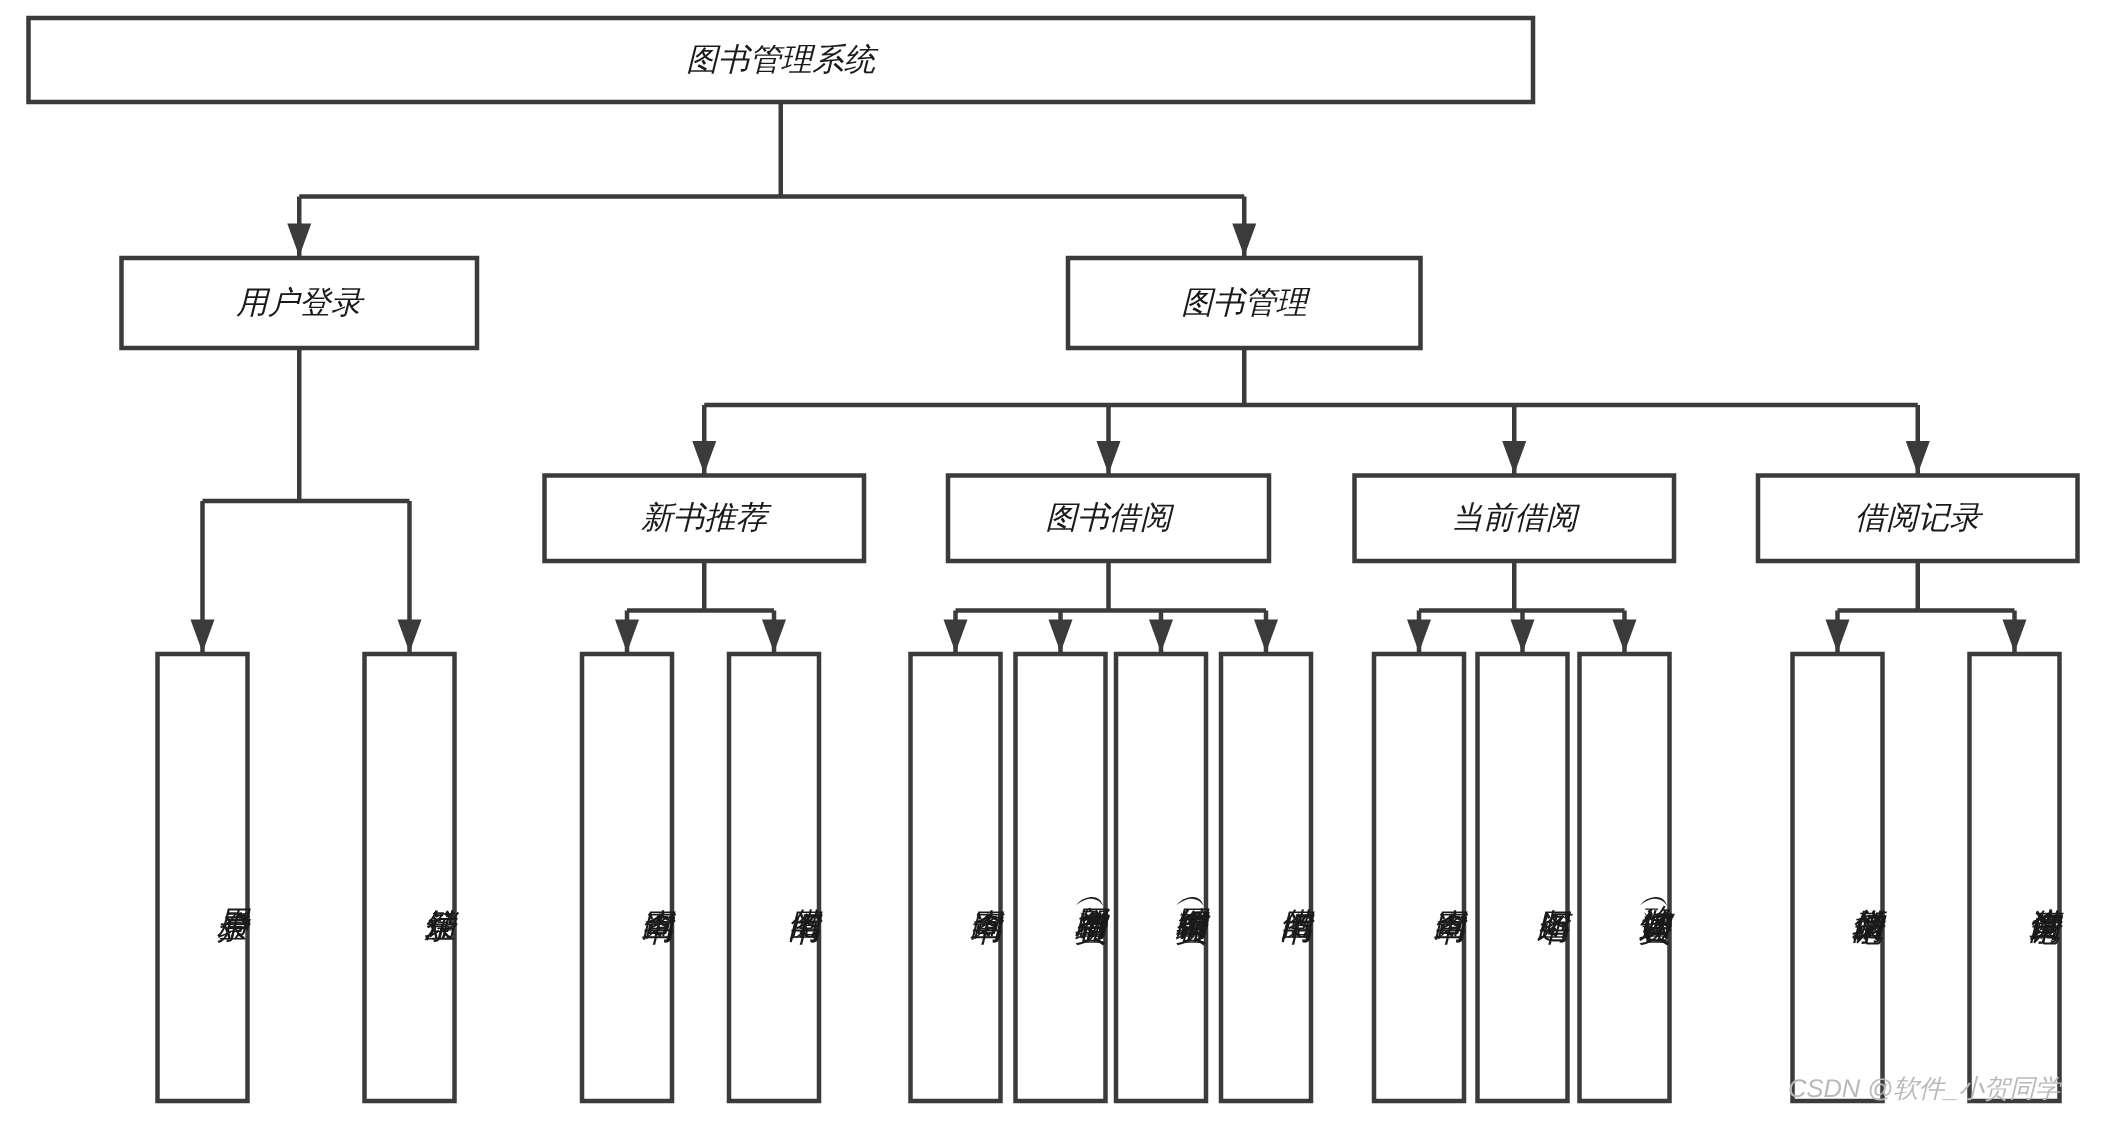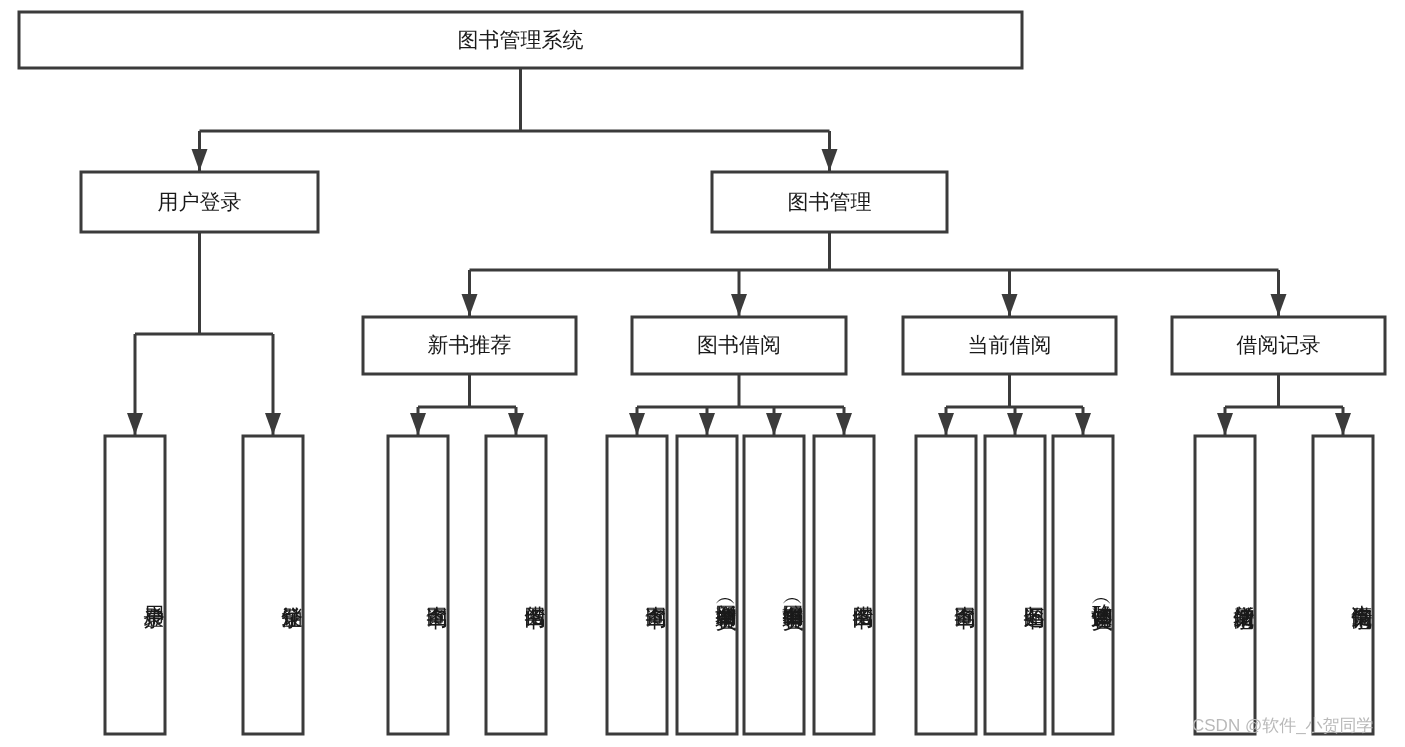--- a/index.html
+++ b/index.html
@@ -11,20 +11,21 @@
     width: 1405px;
     height: 747px;
     font-family: "Liberation Sans", "DejaVu Sans", sans-serif;
     overflow: hidden;
     position: relative;
   }
   #diagram-root {
     position: relative;
     width: 1405px;
     height: 666px;
+    font-style: italic;
   }
   svg.diagram-canvas {
     position: absolute;
     left: 0;
     top: 0;
     width: 1405px;
     height: 747px;
     display: block;
   }
   .node-box {

